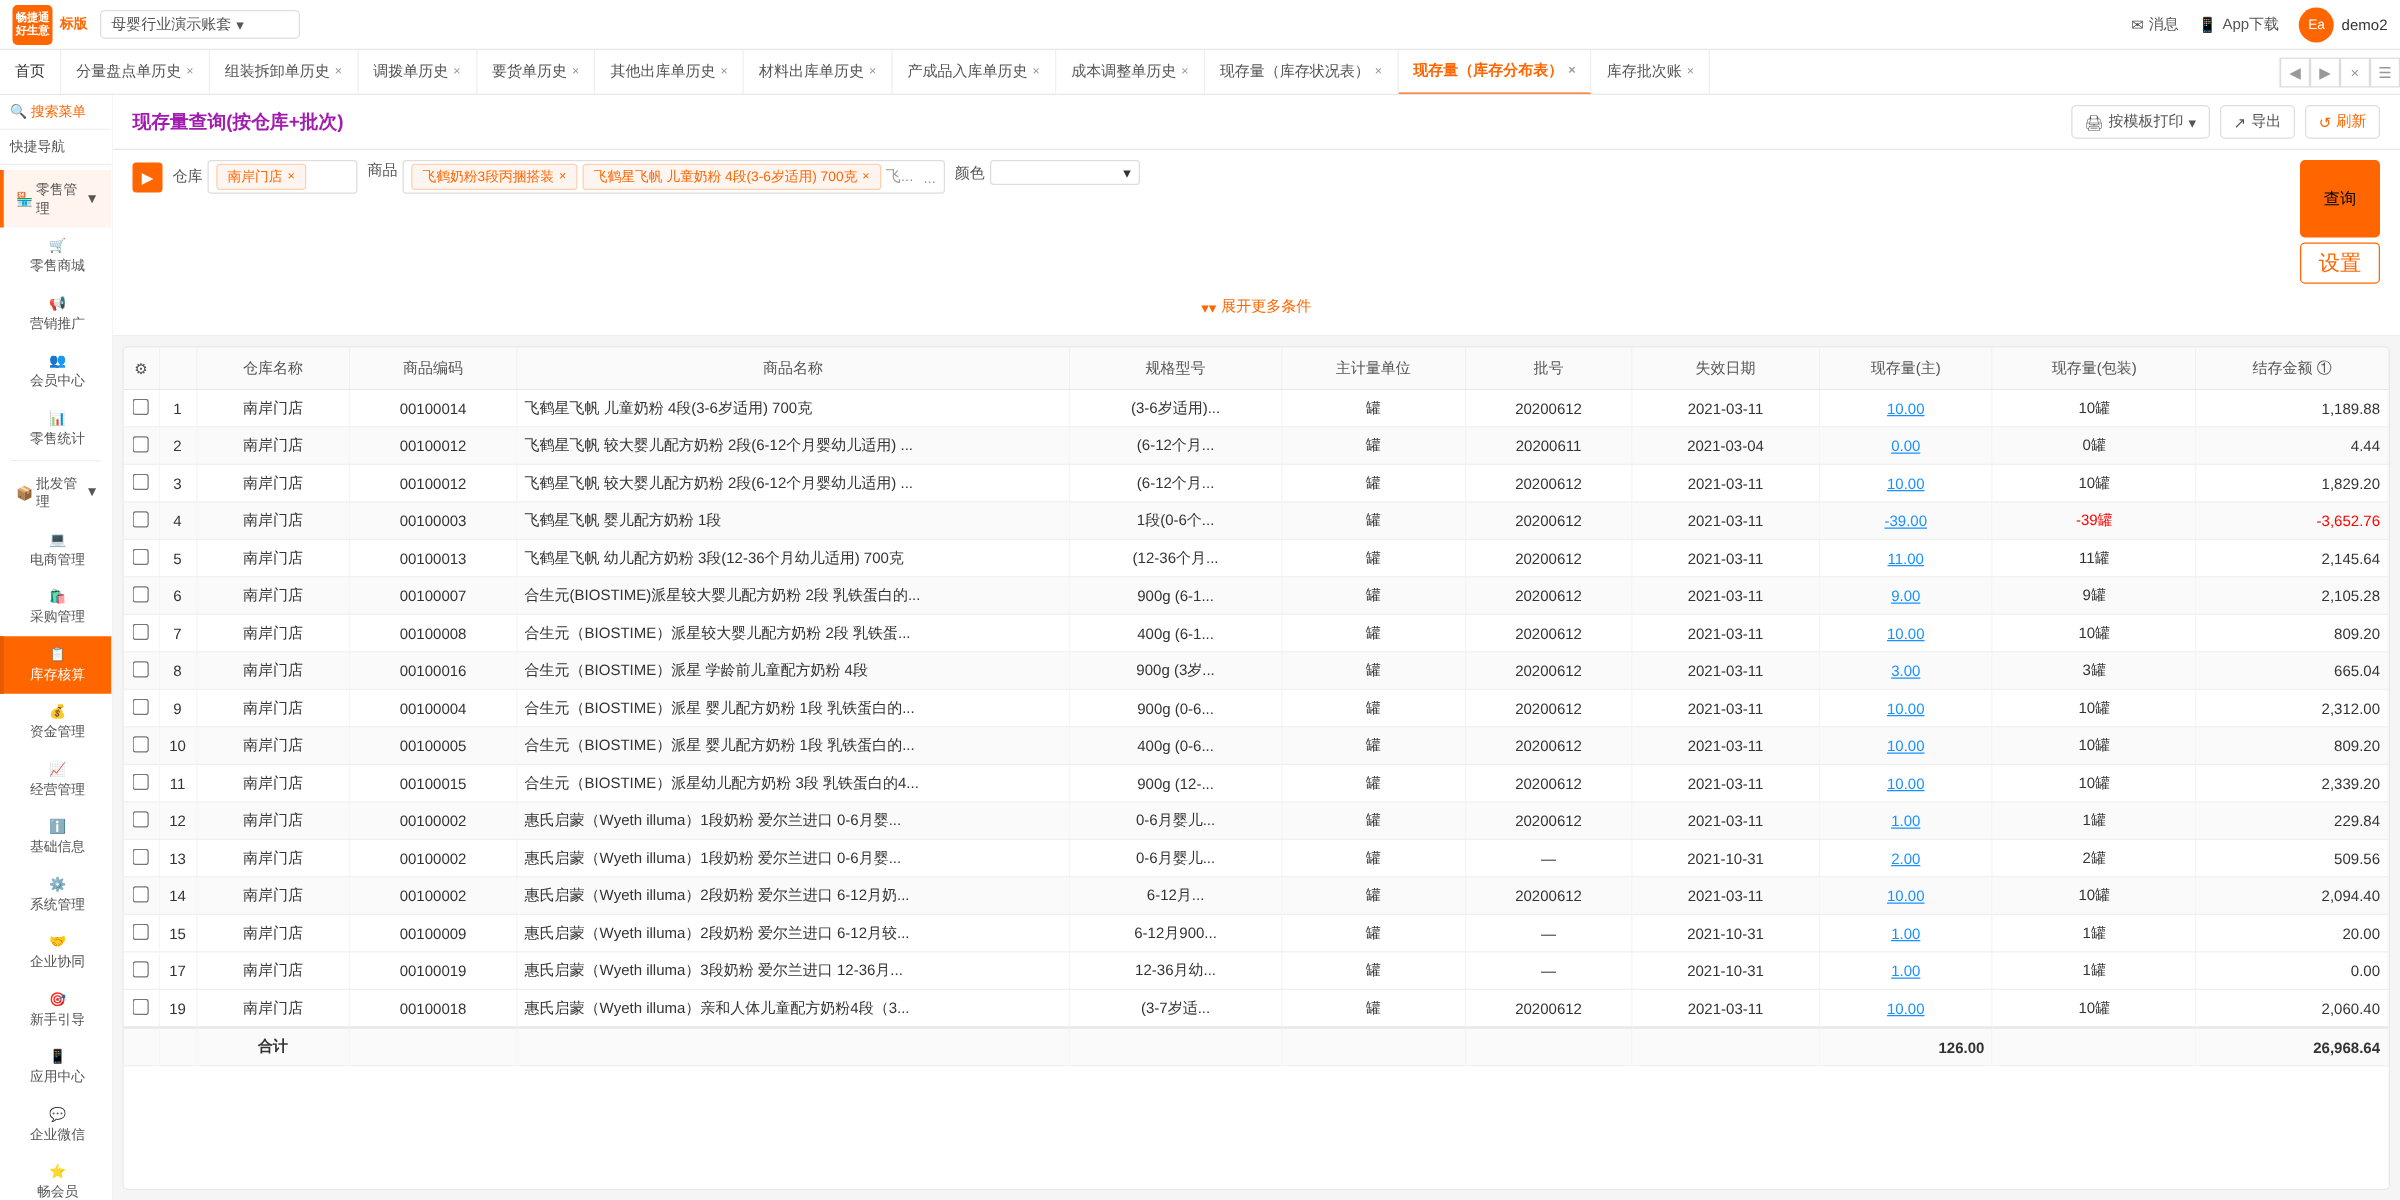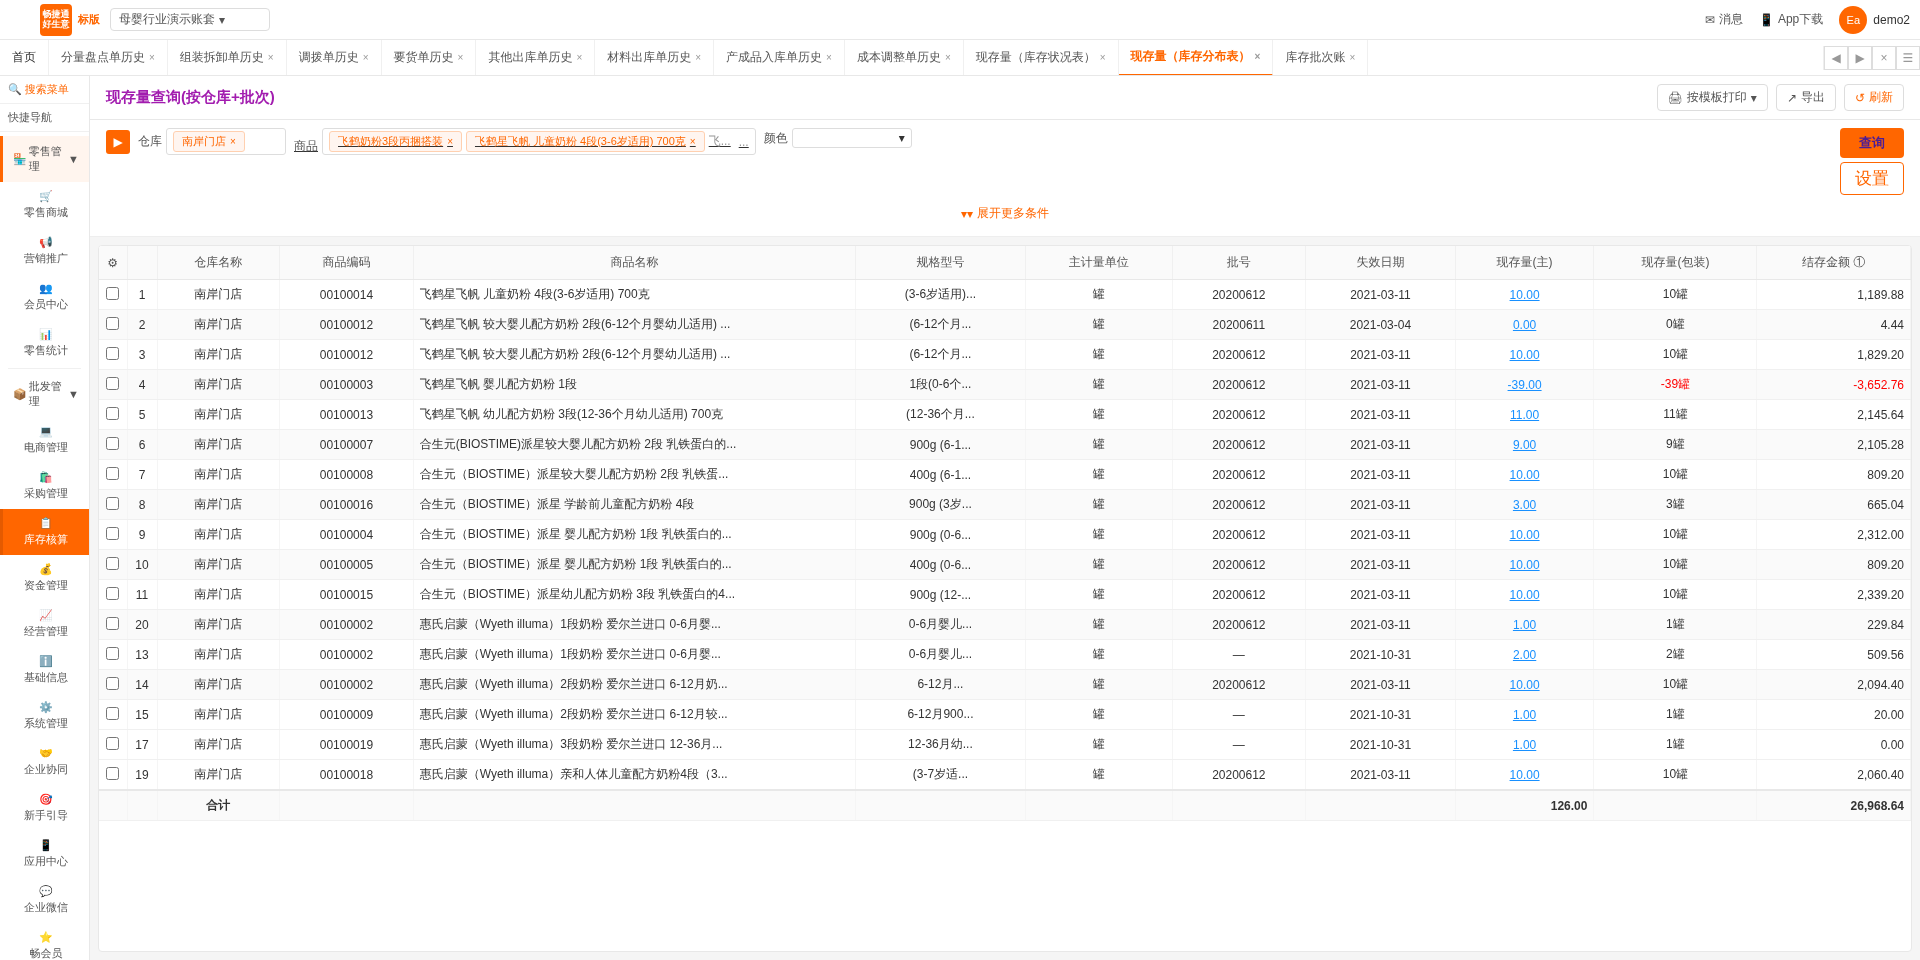--- a/index.html
+++ b/index.html
@@ -4,21 +4,21 @@
   <style>
     * { box-sizing: border-box; margin: 0; padding: 0; }
     body { font-family: 'Microsoft YaHei', Arial, sans-serif; font-size: 12px; background: #f5f5f5; color: #333; overflow: hidden; height: 960px; }
 
     
     .top-bar {
       display: flex; align-items: center; background: #fff; height: 40px;
       border-bottom: 1px solid #e8e8e8; padding: 0 10px; gap: 10px;
     }
     .logo-area { display: flex; align-items: center; gap: 6px; }
-    .logo-icon { width: 32px; height: 32px; background: #ff6600; border-radius: 4px; display: flex; align-items: center; justify-content: center; color: #fff; font-size: 10px; font-weight: bold; margin-left: 30px; }
+    .logo-icon { width: 32px; height: 32px; background: #ff6600; border-radius: 4px; display: flex; align-items: center; justify-content: center; color: #fff; font-size: 10px; font-weight: bold; }
     .logo-text { font-size: 11px; color: #ff6600; font-weight: bold; line-height: 1.2; }
     .company-selector { display: flex; align-items: center; gap: 4px; border: 1px solid #ddd; border-radius: 4px; padding: 2px 8px; cursor: pointer; font-size: 12px; color: #555; min-width: 160px; }
     .top-bar-right { margin-left: auto; display: flex; align-items: center; gap: 16px; }
     .top-bar-btn { display: flex; align-items: center; gap: 4px; color: #555; cursor: pointer; font-size: 12px; }
     .avatar { width: 28px; height: 28px; border-radius: 50%; background: #ff6600; display: flex; align-items: center; justify-content: center; color: #fff; font-size: 11px; }
     .nav-tab {
       display: flex; align-items: center; padding: 0 12px; height: 36px; white-space: nowrap;
       font-size: 12px; color: #555; cursor: pointer; border-right: 1px solid #f0f0f0;
       position: relative;
     }
@@ -72,21 +72,21 @@
     .td-link { color: #1890ff; text-decoration: underline; cursor: pointer; }
     .row-even td { background: #fafafa; }
     .row-odd td { background: #fff; }
     .total-row td { background: #fafafa; font-weight: bold; border-top: 2px solid #e8e8e8; }
 
     
     ::-webkit-scrollbar { width: 6px; height: 6px; }
     ::-webkit-scrollbar-track { background: #f5f5f5; }
     ::-webkit-scrollbar-thumb { background: #ccc; border-radius: 3px; }
 
-    .btn-query { background: #ff6600; color: #4c1d95; border: none; padding: 6px 18px; border-radius: 4px; cursor: pointer; font-size: 13px; font-weight: bold; }
+    .btn-query { background: #ff6600; color: #000000; border: none; padding: 22px 18px; border-radius: 4px; cursor: pointer; font-size: 13px; font-weight: normal; }
     .btn-settings { background: #fff; color: #ff6600; border: 1px solid #ff6600; padding: 4px 14px; border-radius: 4px; cursor: pointer; font-size: 17px; }
 
     .warehouse-tags { display: flex; align-items: center; gap: 4px; min-width: 120px; border: 1px solid #ddd; border-radius: 3px; padding: 2px 6px; background: #fff; }
     .product-tags { display: flex; align-items: center; gap: 4px; min-width: 300px; border: 1px solid #ddd; border-radius: 3px; padding: 2px 6px; background: #fff; }
     .color-input { min-width: 120px; border: 1px solid #ddd; border-radius: 3px; padding: 2px 6px; background: #fff; display: flex; align-items: center; justify-content: space-between; }
   </style>
 </head>
 <body>
 
 <div class="top-bar">
@@ -292,21 +292,21 @@
         <div style="display:flex;align-items:center;gap:4px;">
           <span style="font-size:12px;color:#555;white-space:nowrap;">仓库</span>
           <div class="warehouse-tags">
             <div class="filter-tag">
               <span>南岸门店</span>
               <span class="remove">×</span>
             </div>
           </div>
         </div>
 
-        <div style="display:flex;align-items:flex-end;gap:4px;text-decoration:underline;">
+        <div style="display:flex;align-items:flex-start;gap:4px;">
           <span style="font-size:12px;color:#555;white-space:nowrap;">商品</span>
           <div class="product-tags">
             <div class="filter-tag">
               <span>飞鹤奶粉3段丙捆搭装</span>
               <span class="remove">×</span>
             </div>
             <div class="filter-tag">
               <span>飞鹤星飞帆 儿童奶粉 4段(3-6岁适用) 700克</span>
               <span class="remove">×</span>
             </div>
@@ -507,21 +507,21 @@
     <td>900g (12-...</td>
     <td>罐</td>
     <td>20200612</td>
     <td>2021-03-11</td>
     <td class="td-link ">10.00</td>
     <td class="">10罐</td>
     <td class="td-num ">2,339.20</td>
   </tr>
             <tr class="row-even">
     <td><input type="checkbox" style=""></td>
-    <td>20</td>
+    <td>12</td>
     <td>南岸门店</td>
     <td>00100002</td>
     <td class="td-left" style="max-width:220px;overflow:hidden;text-overflow:ellipsis;white-space:nowrap;" title="惠氏启蒙（Wyeth illuma）1段奶粉 爱尔兰进口 0-6月婴...">惠氏启蒙（Wyeth illuma）1段奶粉 爱尔兰进口 0-6月婴...</td>
     <td>0-6月婴儿...</td>
     <td>罐</td>
     <td>20200612</td>
     <td>2021-03-11</td>
     <td class="td-link ">1.00</td>
     <td class="">1罐</td>
     <td class="td-num ">229.84</td>

